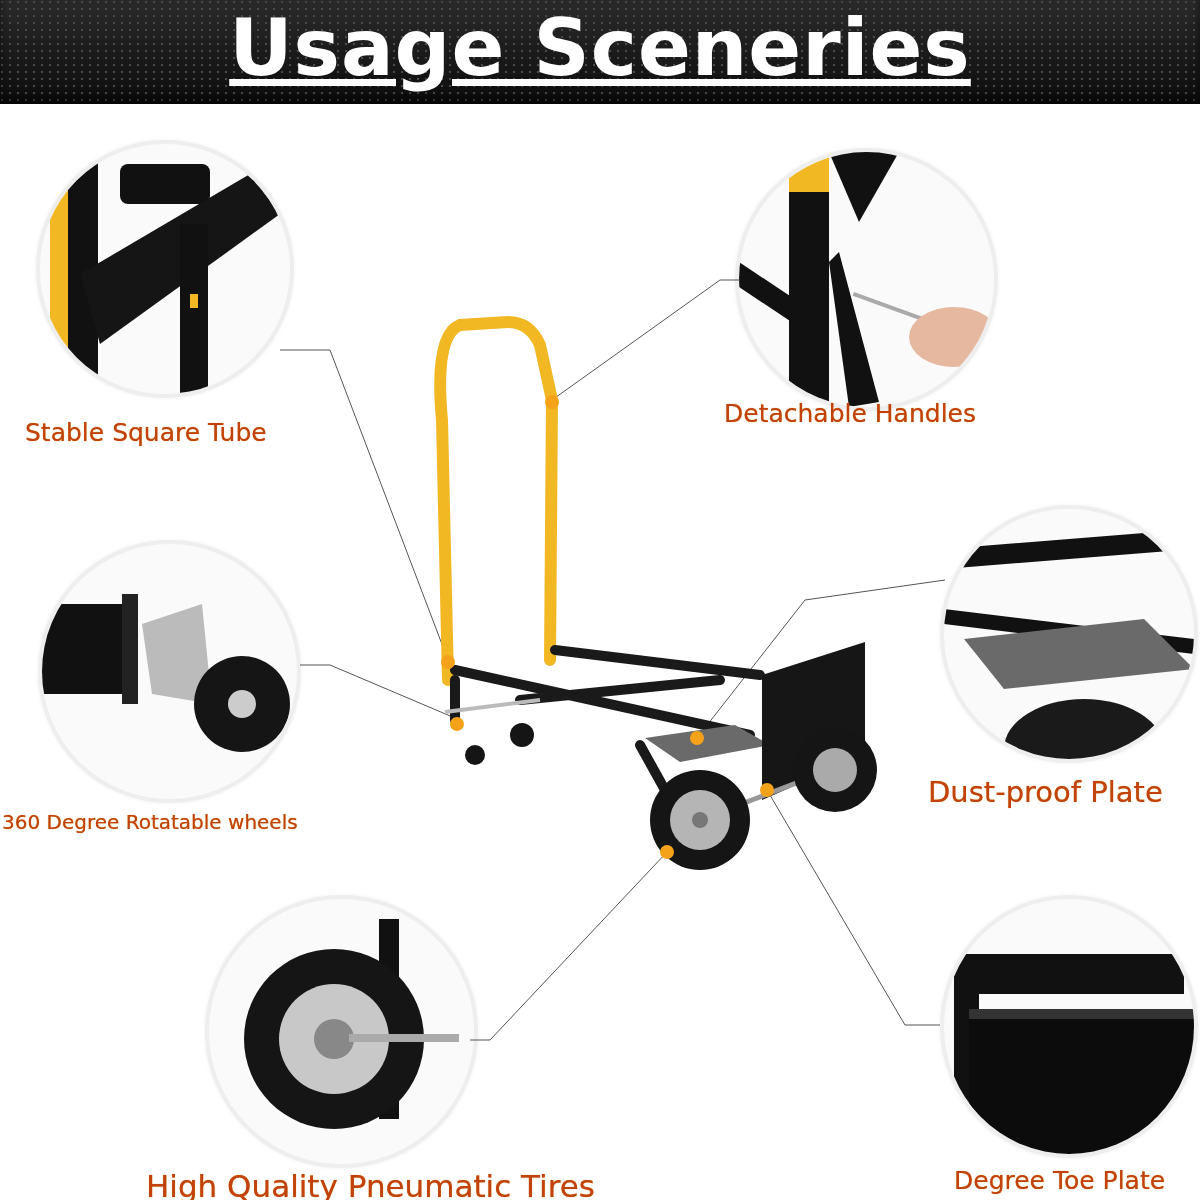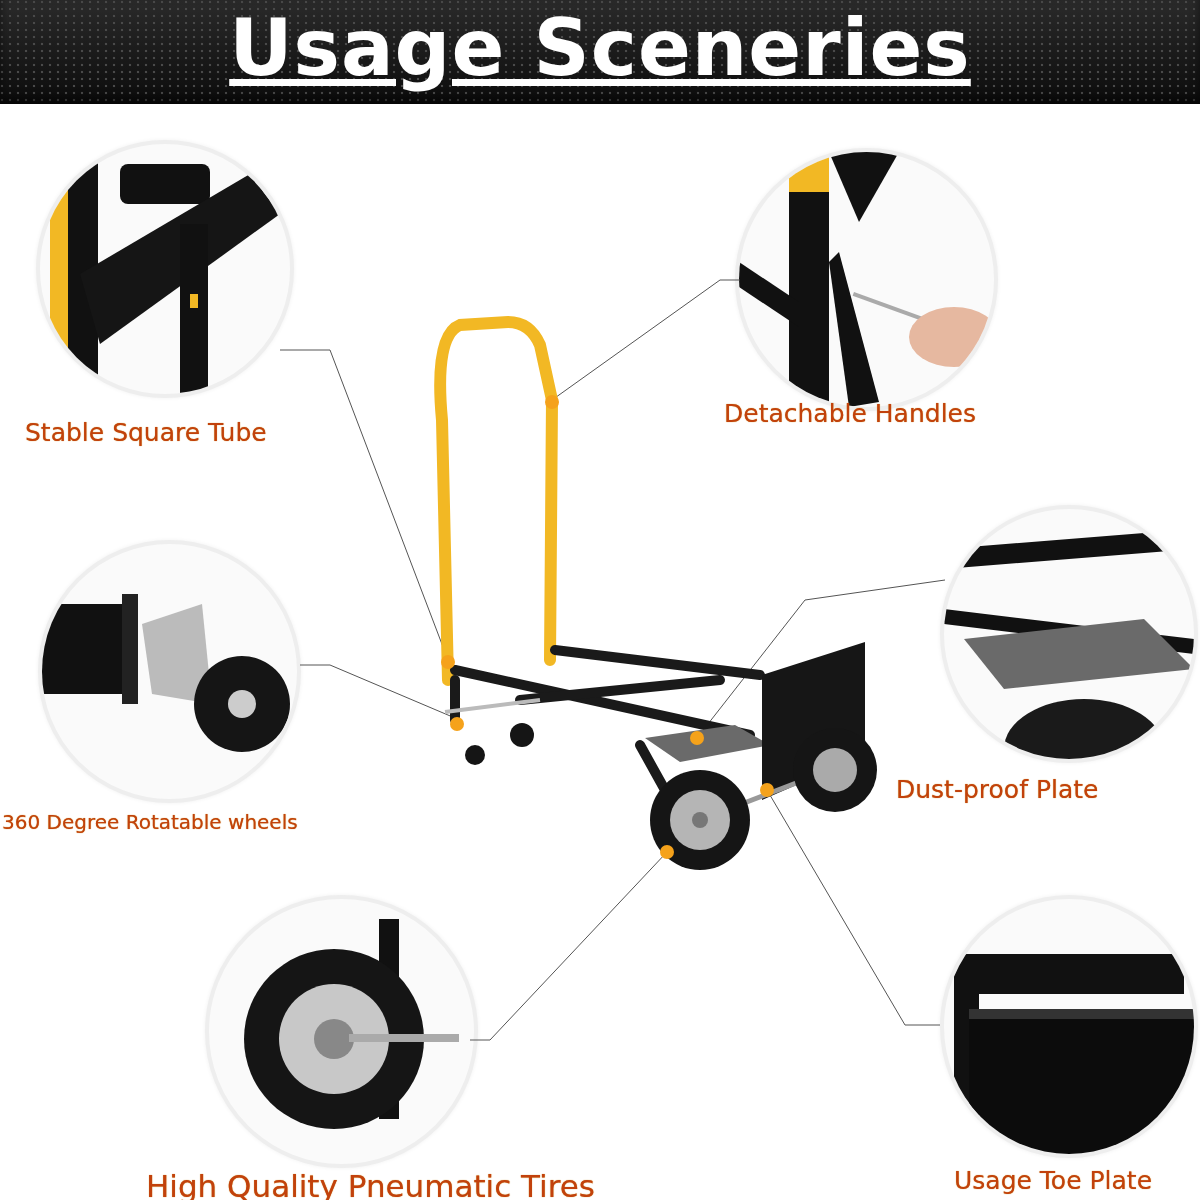--- a/index.html
+++ b/index.html
@@ -61,42 +61,42 @@
 <div class="label" style="left:2px;top:810px;font-size:20px;text-align:center;">360 Degree Rotatable wheels</div>
 
 <div class="circle" style="left:940px;top:505px;width:250px;height:250px;">
   <svg width="250" height="250">
     <polygon points="0,40 250,20 250,40 0,60" fill="#111"></polygon>
     <polygon points="0,100 250,130 250,145 0,115" fill="#111"></polygon>
     <polygon points="20,130 200,110 250,160 60,180" fill="#6a6a6a"></polygon>
     <ellipse cx="140" cy="240" rx="80" ry="50" fill="#1a1a1a"></ellipse>
   </svg>
 </div>
-<div class="label" style="left:896px;top:775px;font-size:25px;">Dust-proof Plate</div>
+<div class="label" style="left:928px;top:775px;font-size:29px;">Dust-proof Plate</div>
 
 <div class="circle" style="left:205px;top:895px;width:265px;height:265px;">
   <svg width="265" height="265">
     <rect x="170" y="20" width="20" height="200" fill="#111"></rect>
     <circle cx="125" cy="140" r="90" fill="#151515"></circle>
     <circle cx="125" cy="140" r="55" fill="#c8c8c8"></circle>
     <circle cx="125" cy="140" r="20" fill="#888"></circle>
     <rect x="140" y="135" width="110" height="8" fill="#aaa"></rect>
   </svg>
 </div>
 <div class="label" style="left:146px;top:1168px;font-size:31px;">High Quality Pneumatic Tires</div>
 
 <div class="circle" style="left:940px;top:895px;width:250px;height:255px;">
   <svg width="250" height="255">
     <rect x="10" y="55" width="230" height="40" fill="#111"></rect>
     <rect x="10" y="95" width="25" height="140" fill="#111"></rect>
     <rect x="25" y="120" width="225" height="135" fill="#0c0c0c"></rect>
     <rect x="25" y="110" width="225" height="10" fill="#333"></rect>
   </svg>
 </div>
-<div class="label" style="left:954px;top:1166px;font-size:25px;">Usage Toe Plate</div>
+<div class="label" style="left:954px;top:1166px;font-size:25px;">Degree Toe Plate</div>
 
 <svg class="lines" width="1200" height="1200">
 
   <g stroke="#555" stroke-width="1" fill="none">
     <polyline points="448,660 330,350 280,350"></polyline>
     <polyline points="552,400 720,280 740,280"></polyline>
     <polyline points="455,718 330,665 300,665"></polyline>
     <polyline points="697,738 805,600 945,580"></polyline>
     <polyline points="667,852 490,1040 470,1040"></polyline>
     <polyline points="767,790 905,1025 940,1025"></polyline>

